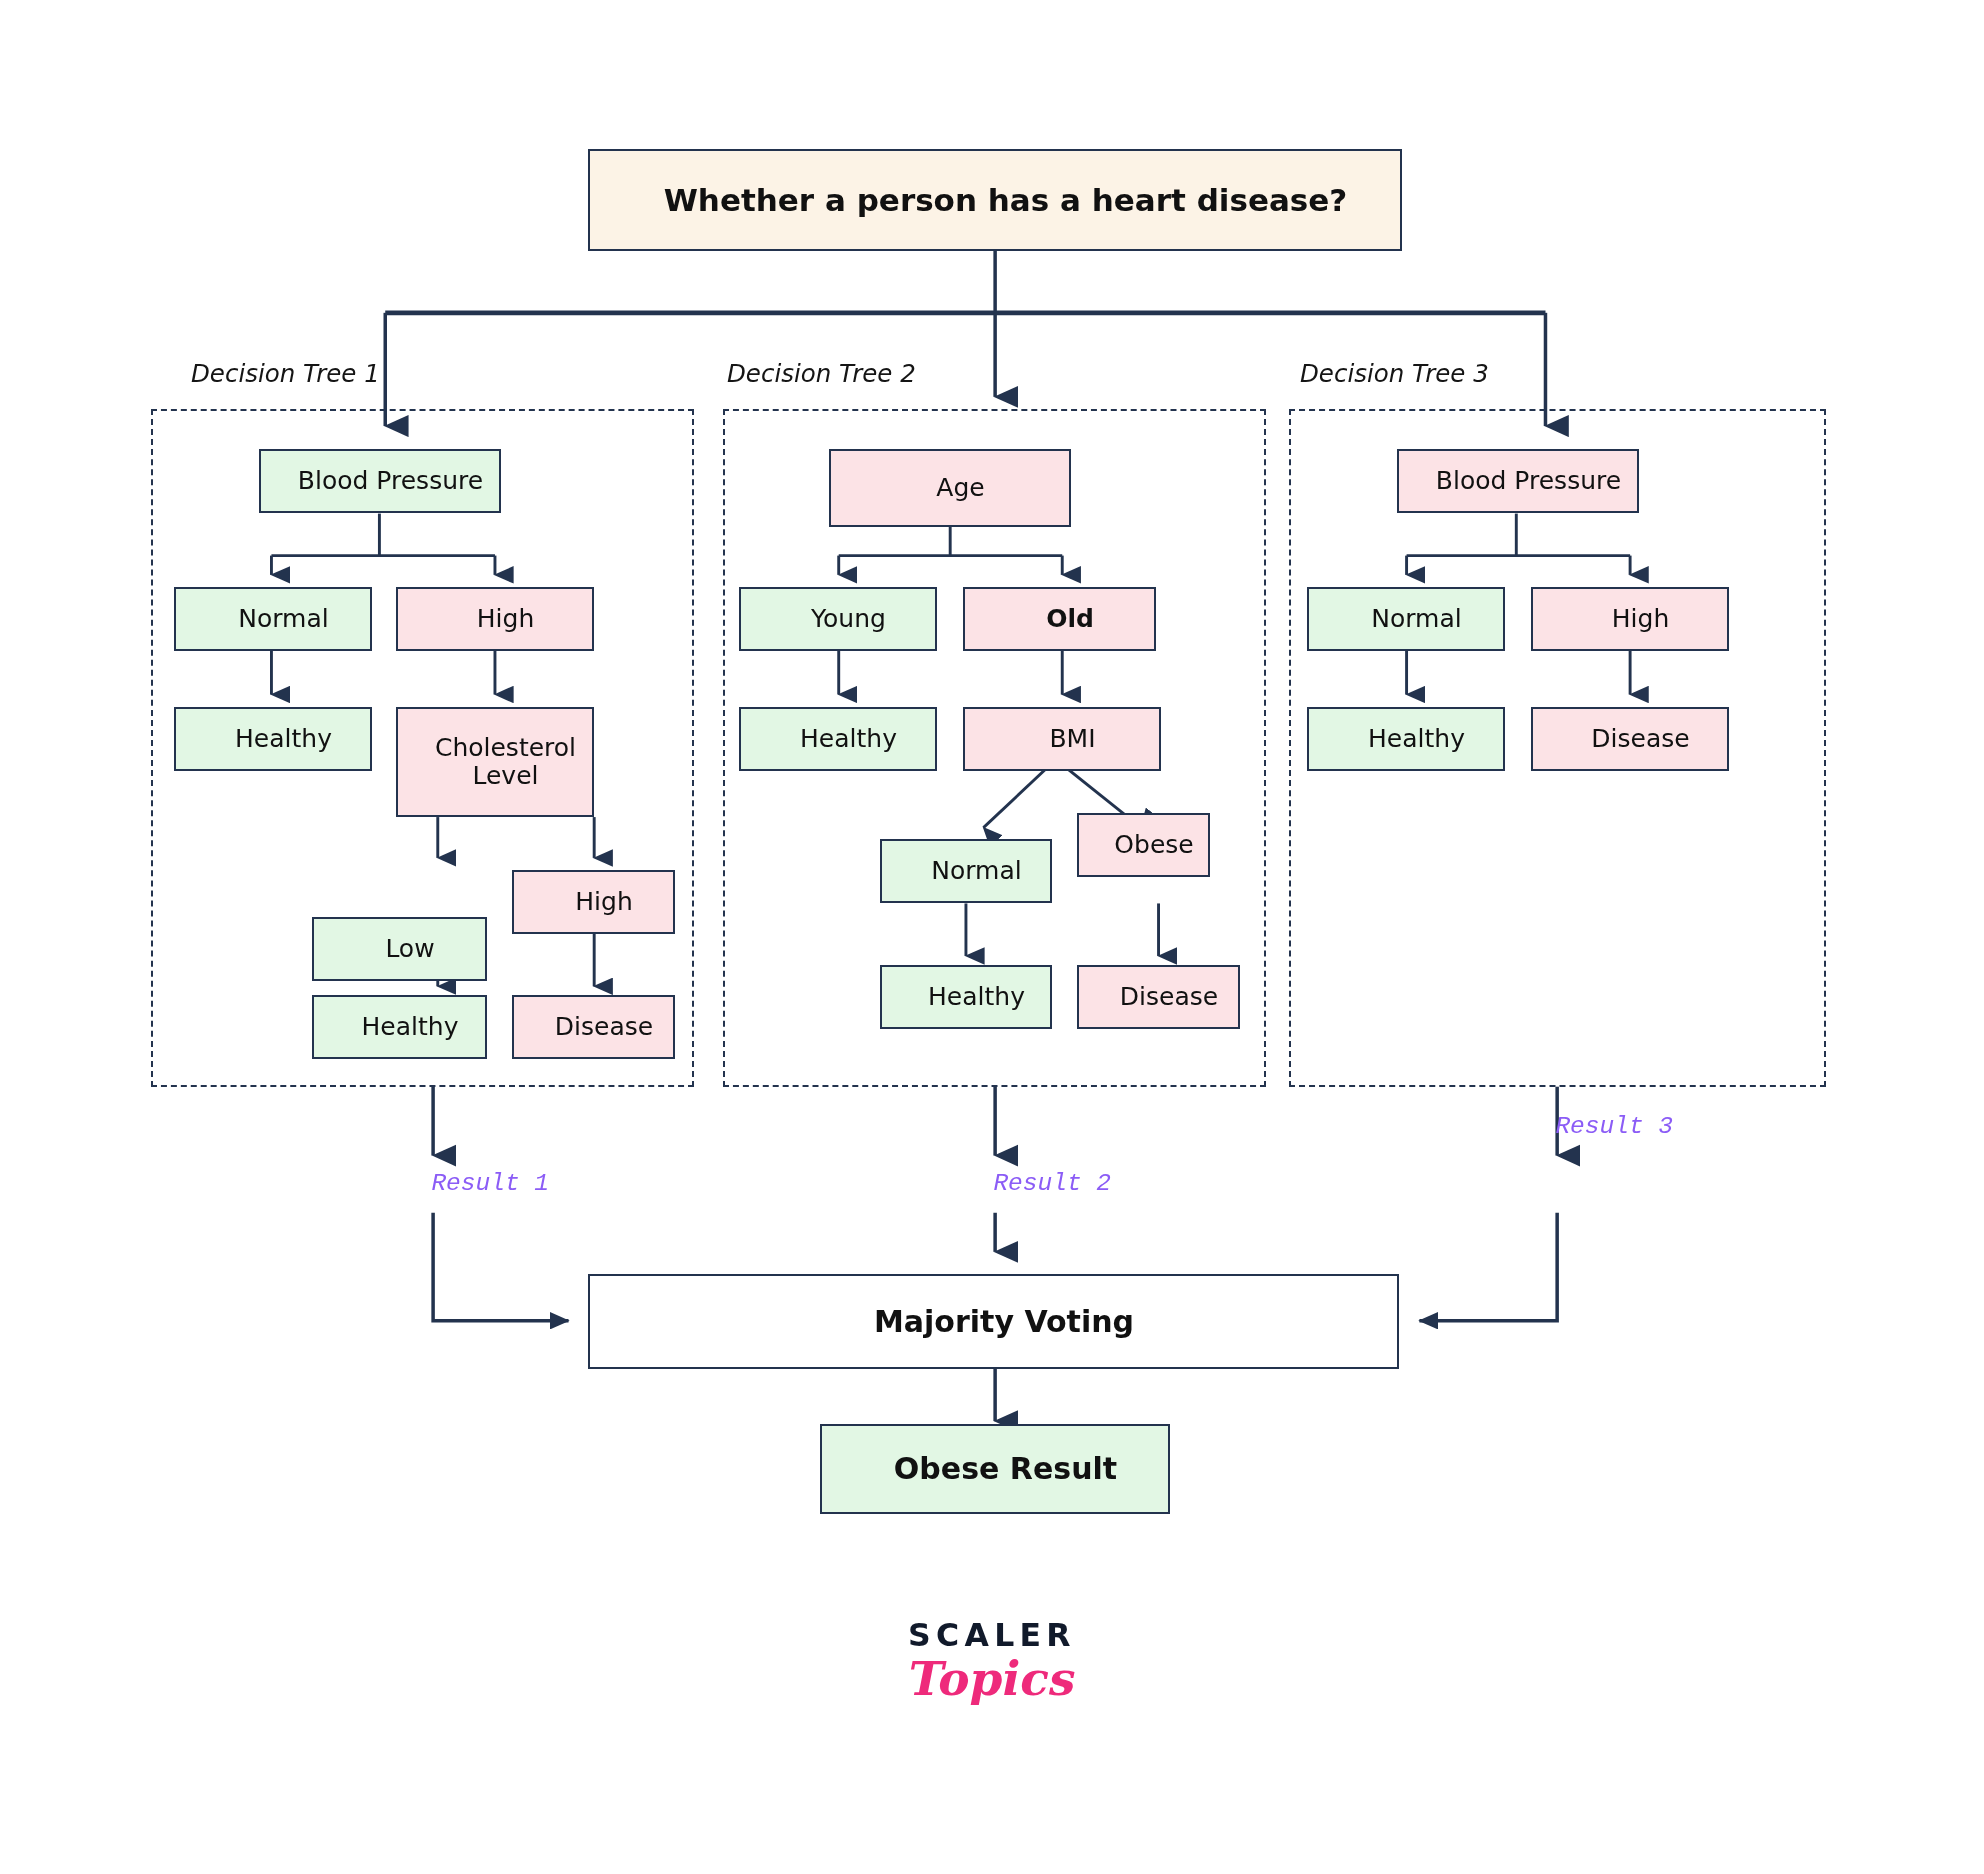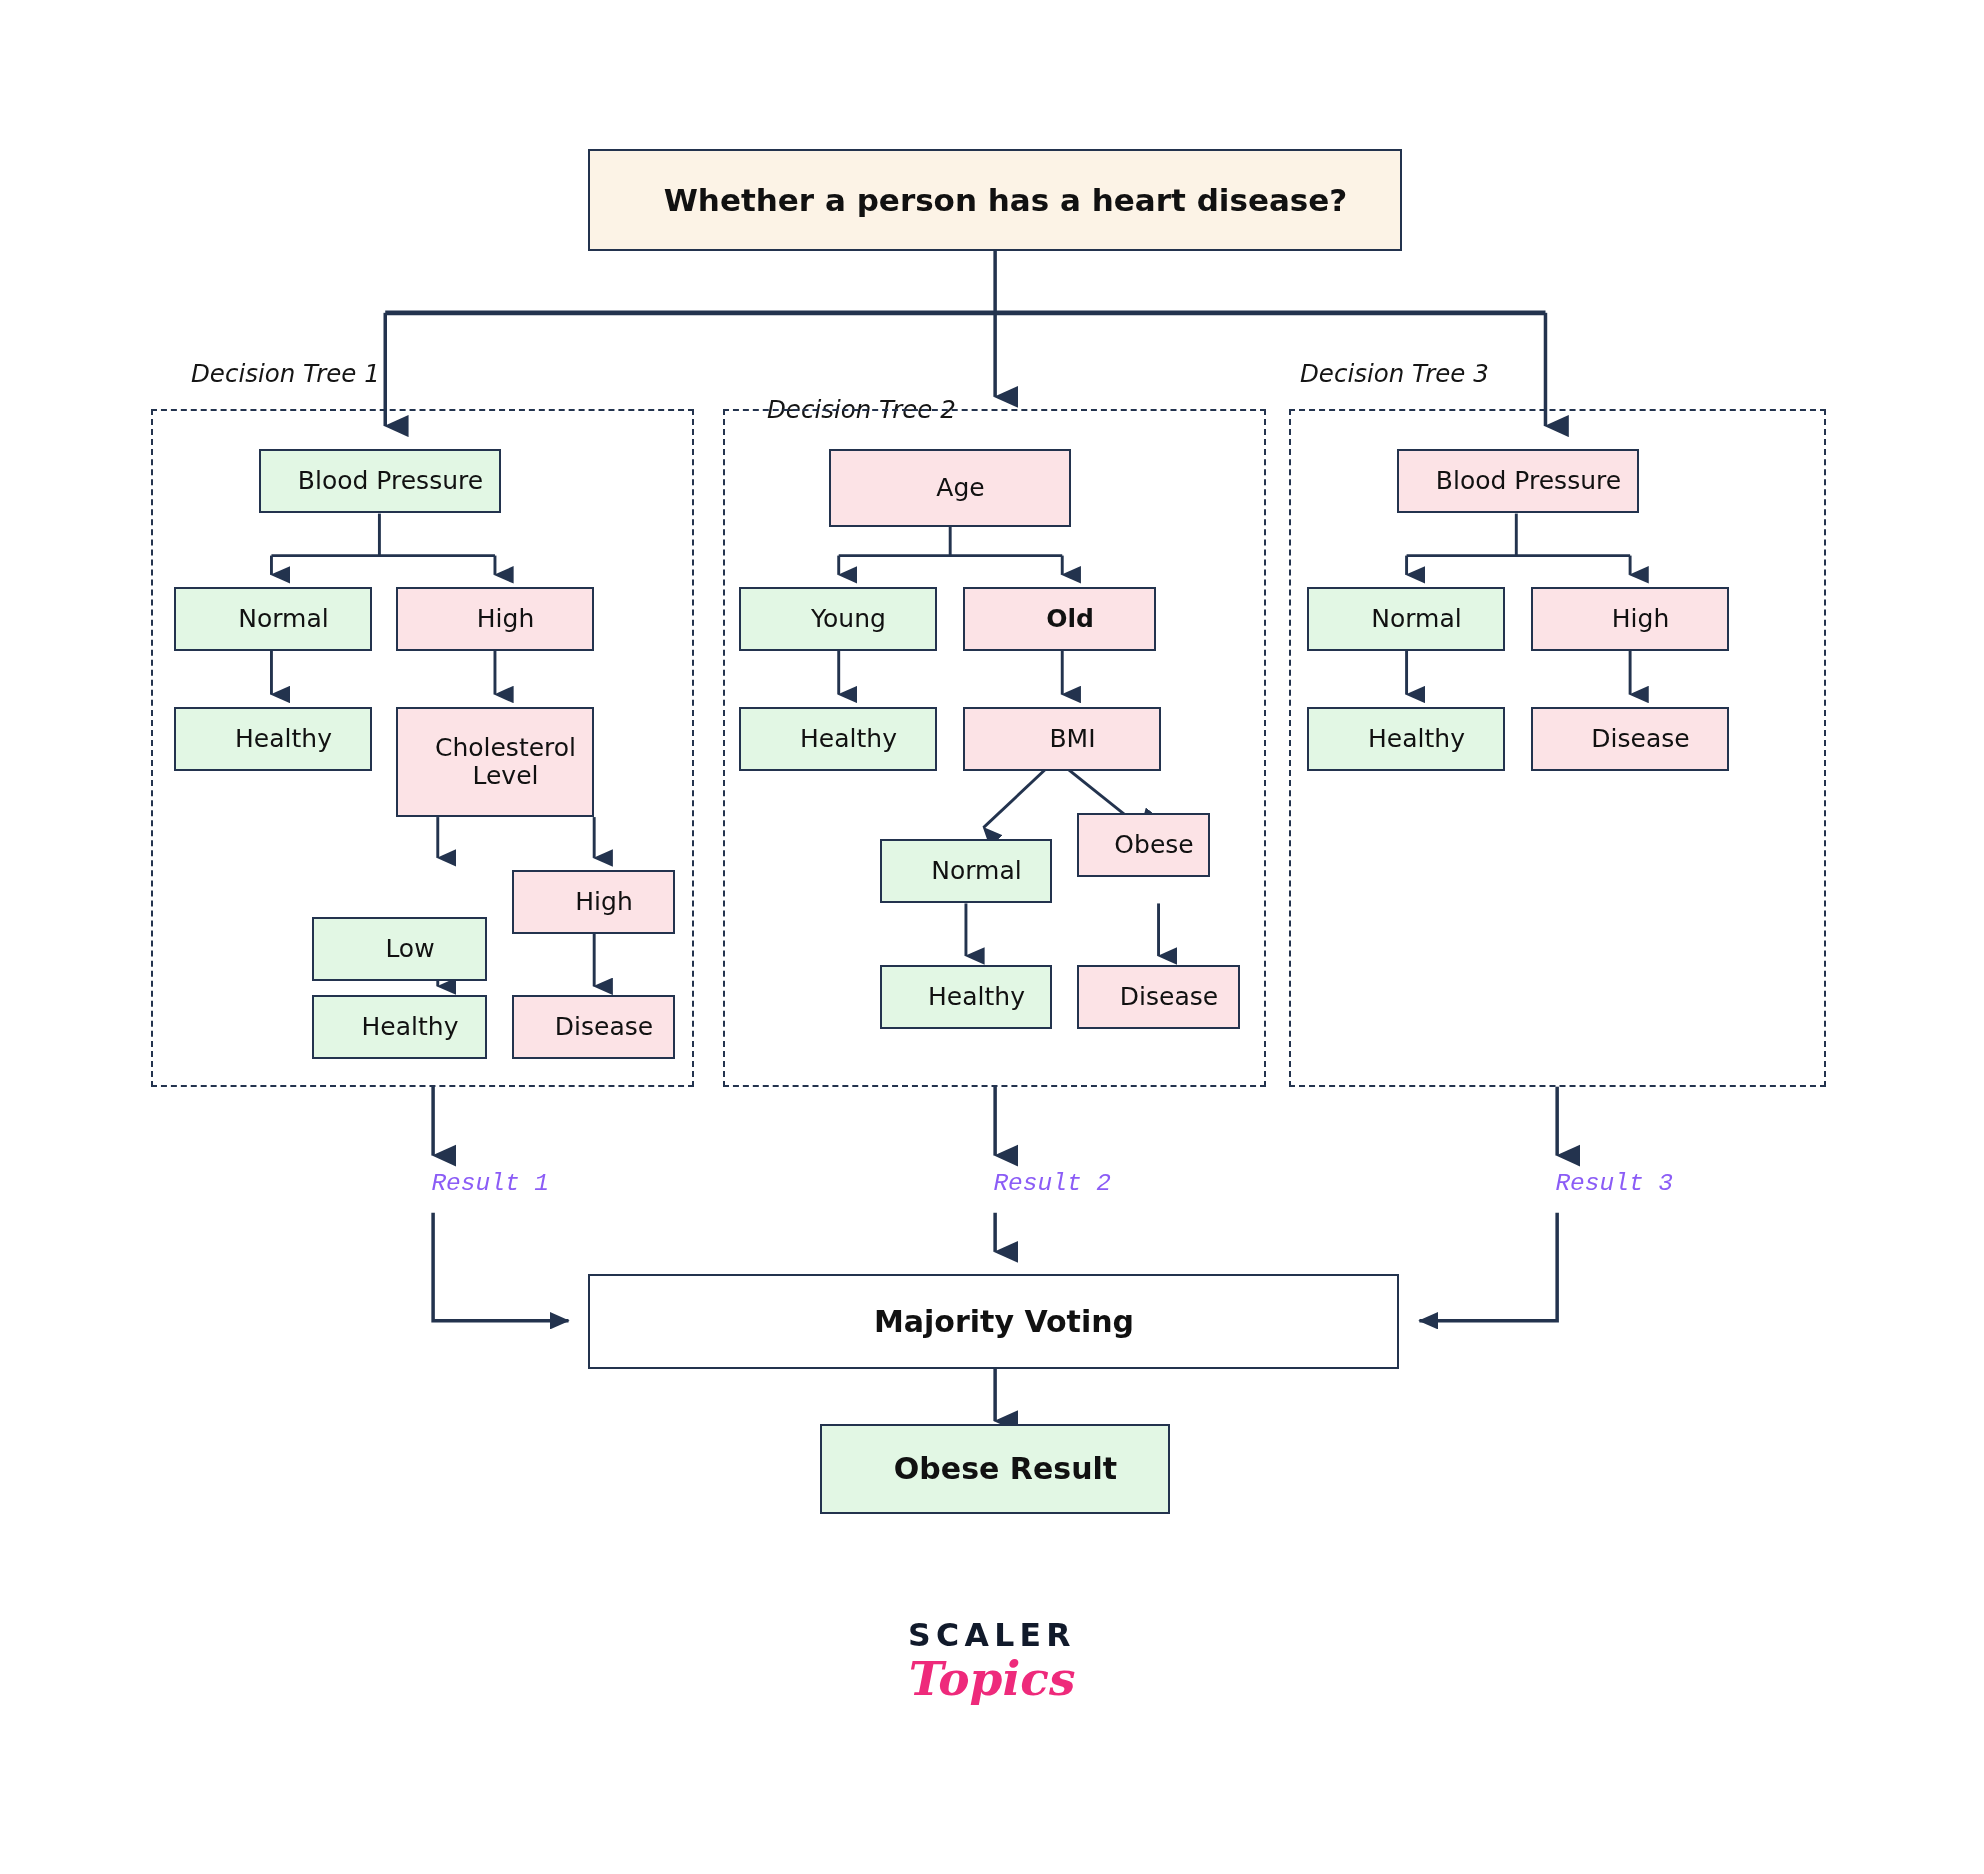--- a/index.html
+++ b/index.html
@@ -217,21 +217,21 @@
   <div class="node pink leaf-node" style="left:512px; top:870px; width:163px; height:64px;">
     <span>High</span>
   </div>
   <div class="node green leaf-node" style="left:312px; top:995px; width:175px; height:64px;">
     <span>Healthy</span>
   </div>
   <div class="node pink leaf-node" style="left:512px; top:995px; width:163px; height:64px;">
     <span>Disease</span>
   </div>
 
-  <div class="tree-caption" style="left:767px; top:359px;margin-top:36px;">Decision Tree 2</div>
+  <div class="tree-caption" style="left:727px; top:359px;">Decision Tree 2</div>
   <div class="tree-frame" style="left:723px; top:409px; width:543px; height:678px;"></div>
 
   <div class="node pink leaf-node" style="left:829px; top:449px; width:242px; height:78px;">
     <span>Age</span>
   </div>
   <div class="node green leaf-node" style="left:739px; top:587px; width:198px; height:64px;">
     <span>Young</span>
   </div>
   <div class="node pink leaf-node" style="left:963px; top:587px; width:193px; height:64px;font-weight:bold;">
     <span>Old</span>
@@ -269,21 +269,21 @@
   </div>
   <div class="node green leaf-node" style="left:1307px; top:707px; width:198px; height:64px;">
     <span>Healthy</span>
   </div>
   <div class="node pink leaf-node" style="left:1531px; top:707px; width:198px; height:64px;">
     <span>Disease</span>
   </div>
 
   <div class="result-caption" style="left:316px; top:1170px; width:233px;">Result 1</div>
   <div class="result-caption" style="left:878px; top:1170px; width:233px;">Result 2</div>
-  <div class="result-caption" style="left:1440px; top:1170px; width:233px;">Result 3</div>
+  <div class="result-caption" style="left:1440px; top:1113px; width:233px;">Result 3</div>
 
   <div class="node white vote-node" style="left:588px; top:1274px; width:811px; height:95px;">
     <span>Majority Voting</span>
   </div>
 
   <div class="node green final-node" style="left:820px; top:1424px; width:350px; height:90px;">
     <span>Obese Result</span>
   </div>
 
   <div class="logo" style="left:817px; top:1617px;">

